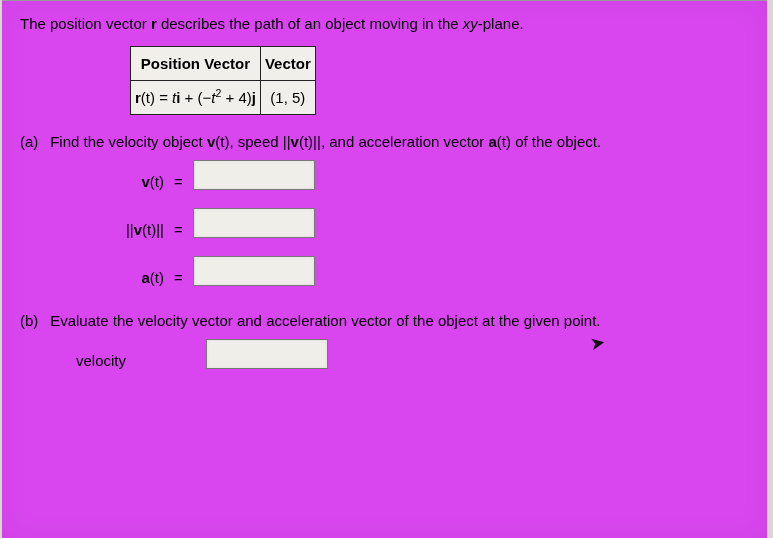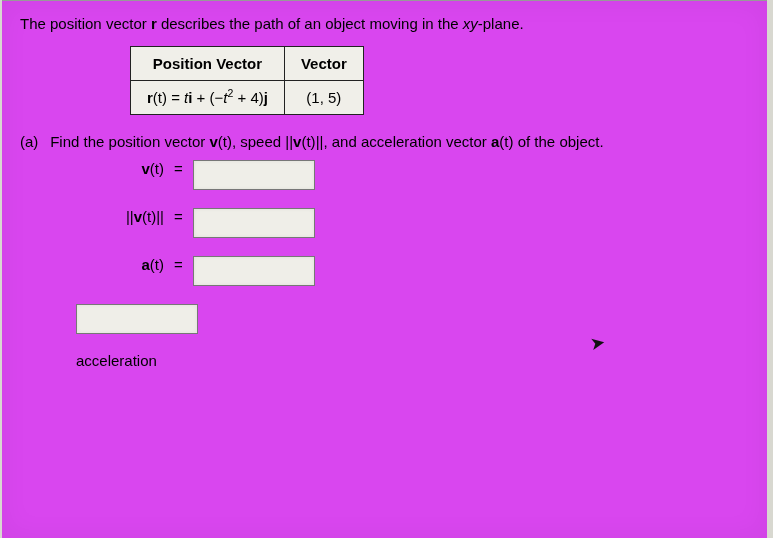--- a/index.html
+++ b/index.html
@@ -24,34 +24,34 @@
   .bold { font-weight: bold; }
   .ital { font-style: italic; }
 
   table.vectable {
     border-collapse: collapse;
     margin: 0 0 18px 110px;
     background: #f0efe9;
   }
   table.vectable th, table.vectable td {
     border: 1px solid #222;
-    padding: 8px 16px;
+    padding: 8px 4px;
     text-align: center;
     font-size: 15px;
   }
   table.vectable th { font-weight: bold; }
 
   .part { margin: 0 0 8px 0; }
   .part-label { display: inline-block; width: 26px; vertical-align: top; }
   .part-text { display: inline-block; max-width: 700px; }
 
   .eq-row {
     margin: 10px 0 18px 56px;
     display: flex;
-    align-items: flex-start;
+    align-items: flex-end;
     gap: 10px;
   }
   .eq-label {
     width: 88px;
     text-align: right;
     font-weight: normal;
   }
   .eq-label.wide { width: 120px; text-align: left; font-weight: normal;}
 
   .answer-box {
@@ -95,21 +95,21 @@
         <span class="bold">r</span><span>(t) = </span><span class="ital">t</span><span class="bold">i</span><span> + (−</span><span class="ital">t</span><sup>2</sup><span> + 4)</span><span class="bold">j</span>
       </td>
       <td>(1, 5)</td>
     </tr>
   </tbody>
     </table>
 
   <div class="part">
     <span class="part-label">(a)</span>
     <span class="part-text">
-      <span>Find the position vector </span><span class="bold">v</span><span>(t), speed </span><span>||</span><span class="bold">v</span><span>(t)</span><span>||</span><span>, and acceleration vector </span><span class="bold">a</span><span>(t) of the object.</span>
+      <span>Find the velocity object </span><span class="bold">v</span><span>(t), speed </span><span>||</span><span class="bold">v</span><span>(t)</span><span>||</span><span>, and acceleration vector </span><span class="bold">a</span><span>(t) of the object.</span>
     </span>
   </div>
 
   <div class="eq-row">
     <span class="eq-label">
       <span class="bold">v</span><span>(t)</span>
     </span>
     <span>=</span>
     <span class="answer-box"></span>
   </div>
@@ -123,24 +123,26 @@
   </div>
 
   <div class="eq-row">
     <span class="eq-label">
       <span class="bold">a</span><span>(t)</span>
     </span>
     <span>=</span>
     <span class="answer-box"></span>
   </div>
 
+  <div class="part" style="margin-top:26px;">
+    <span class="part-label">(b)</span>
+    <span class="part-text">Evaluate the velocity vector and acceleration vector of the object at the given point.</span>
+  </div>
 
   <div class="eq-row">
+    <span class="eq-label wide">velocity</span>
     <span class="answer-box"></span>
   </div>
 
-  <div class="eq-row" style="margin-bottom:0;">
-    <span class="eq-label wide">acceleration</span>
-  </div>
 
 </div>
 
 <div class="cursor">➤</div>
 
 </body></html>

